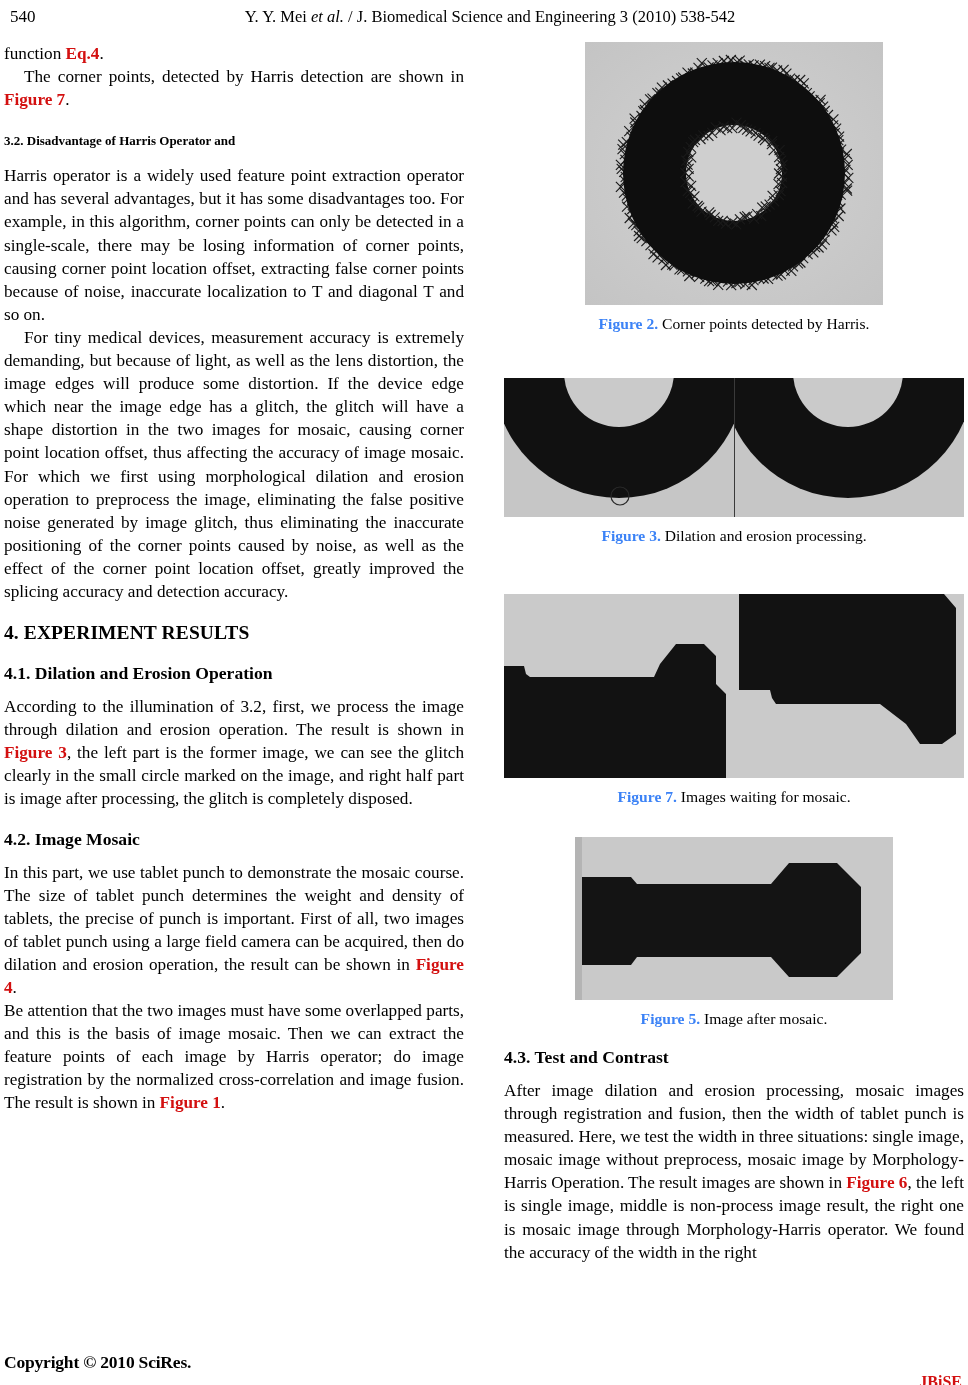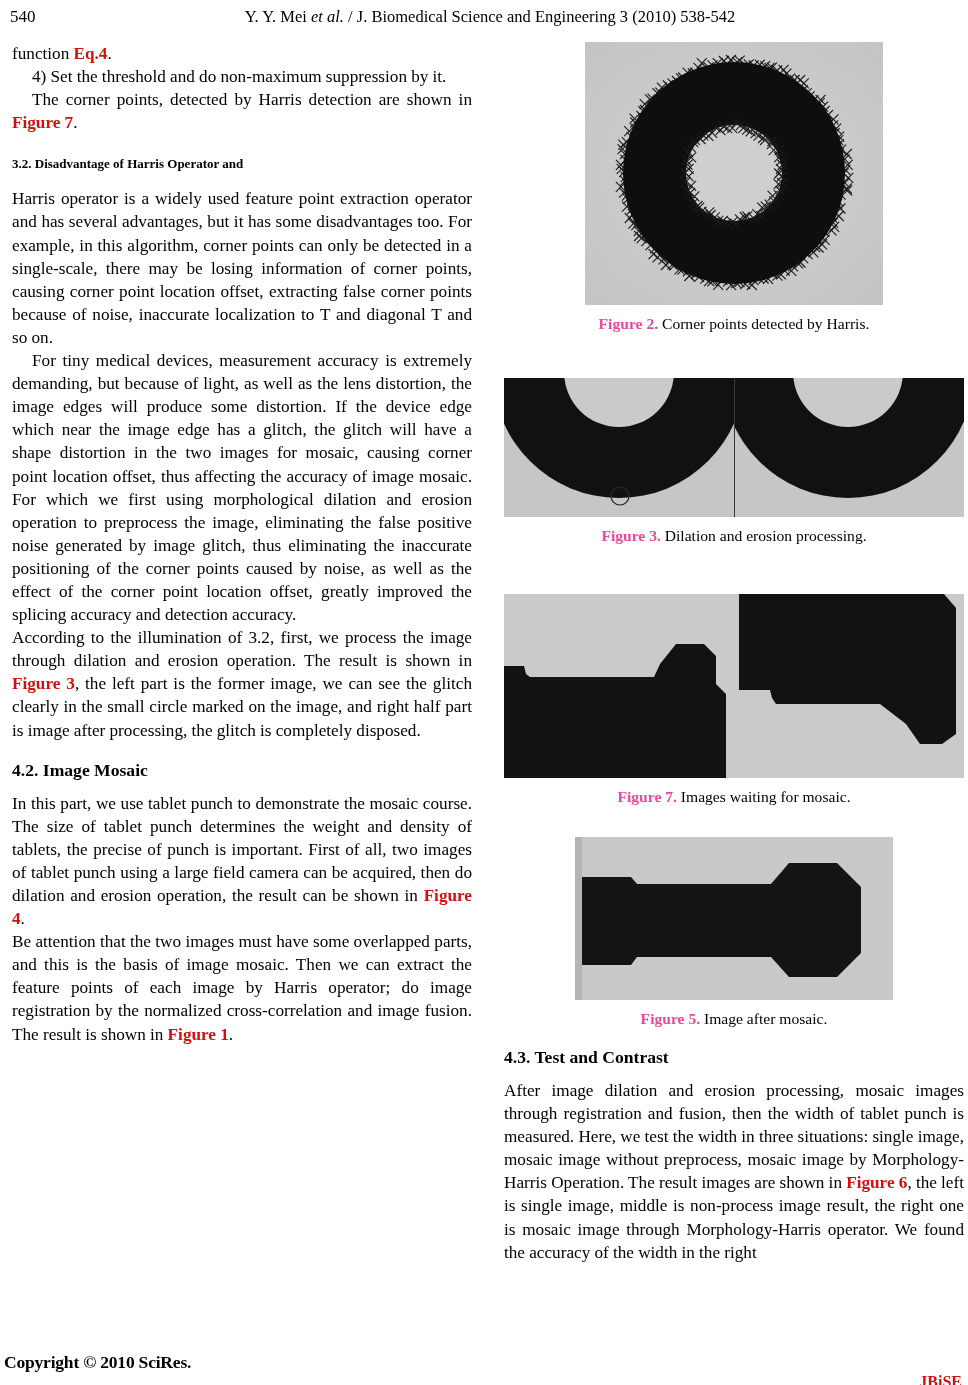--- a/index.html
+++ b/index.html
@@ -48,21 +48,21 @@
     white-space: nowrap;
   }
   .rh-title i { font-style: italic; }
 
   
   .col {
     position: absolute;
     top: 42px;
     width: 460px;
   }
-  .col-left  { left: 12px; }
+  .col-left  { left: 4px; }
   .col-right { left: 504px; }
 
   p.body {
     margin: 0 0 0 0;
     font-size: 17.2px;
     line-height: 23.1px;
     text-align: justify;
     text-justify: inter-word;
     hyphens: none;
     word-spacing: -0.1px;
@@ -88,21 +88,21 @@
   .ref { color: #d31010; font-weight: bold; }
 
   
   .figure { margin: 0; }
   .figcap {
     font-size: 15.6px;
     line-height: 20px;
     text-align: center;
     margin-top: 9px;
   }
-  .figcap .lbl { color: #ec4899; font-weight: bold; }
+  .figcap .lbl { color: #3b82f6; font-weight: bold; }
 
   .fig-frame {
     background: #c9c9c9;
     position: relative;
     overflow: hidden;
     margin: 0 auto;
   }
 
   
   #fig2-frame { width: 298px; height: 263px; background:#cccccc; }
@@ -154,33 +154,34 @@
 
   <div class="running-head">
     <span class="rh-folio">540</span>
     <span class="rh-title"><span>Y. Y. Mei </span><i>et al.</i><span> / J. Biomedical Science and Engineering 3 (2010) 538-542</span></span>
   </div>
 
   <div class="col col-left">
 
     <p class="body"><span>function </span><span class="ref">Eq.4</span><span>.</span></p>
 
-    <p class="body indent">4) Set the threshold and do non-maximum suppression by it.</p>
 
     <p class="body indent"><span>The corner points, detected by Harris detection are shown in </span><span class="ref">Figure 7</span><span>.</span></p>
 
     <h2 class="sec">
       <span>3.2. Disadvantage of Harris Operator and</span>
     </h2>
 
     <p class="body">Harris operator is a widely used feature point extraction operator and has several advantages, but it has some disadvantages too. For example, in this algorithm, corner points can only be detected in a single-scale, there may be losing information of corner points, causing corner point location offset, extracting false corner points because of noise, inaccurate localization to T and diagonal T and so on.</p>
 
     <p class="body indent">For tiny medical devices, measurement accuracy is extremely demanding, but because of light, as well as the lens distortion, the image edges will produce some distortion. If the device edge which near the image edge has a glitch, the glitch will have a shape distortion in the two images for mosaic, causing corner point location offset, thus affecting the accuracy of image mosaic. For which we first using morphological dilation and erosion operation to preprocess the image, eliminating the false positive noise generated by image glitch, thus eliminating the inaccurate positioning of the corner points caused by noise, as well as the effect of the corner point location offset, greatly improved the splicing accuracy and detection accuracy.</p>
 
-
+    <h2 class="sec caps">4. EXPERIMENT RESULTS</h2>
+
+    <h3 class="sub">4.1. Dilation and Erosion Operation</h3>
 
     <p class="body"><span>According to the illumination of 3.2, first, we process the image through dilation and erosion operation. The result is shown in </span><span class="ref">Figure 3</span><span>, the left part is the former image, we can see the glitch clearly in the small circle marked on the image, and right half part is image after processing, the glitch is completely disposed.</span></p>
 
     <h3 class="sub">4.2. Image Mosaic</h3>
 
     <p class="body"><span>In this part, we use tablet punch to demonstrate the mosaic course. The size of tablet punch determines the weight and density of tablets, the precise of punch is important. First of all, two images of tablet punch using a large field camera can be acquired, then do dilation and erosion operation, the result can be shown in </span><span class="ref">Figure 4</span><span>.</span></p>
 
     <p class="body"><span>Be attention that the two images must have some overlapped parts, and this is the basis of image mosaic. Then we can extract the feature points of each image by Harris operator; do image registration by the normalized cross-correlation and image fusion. The result is shown in </span><span class="ref">Figure 1</span><span>.</span></p>
 
   </div>

